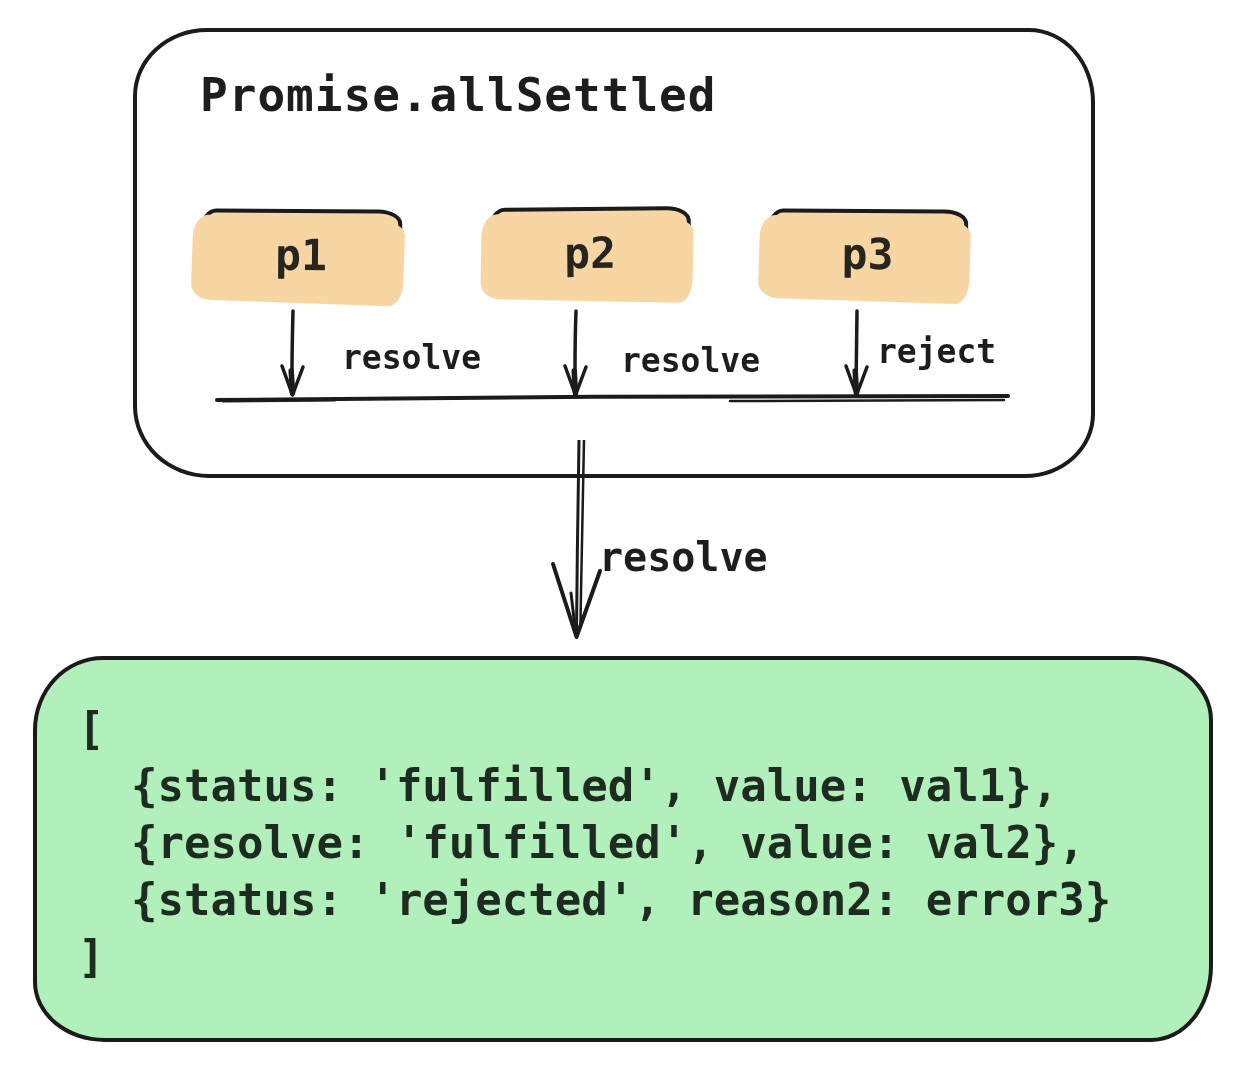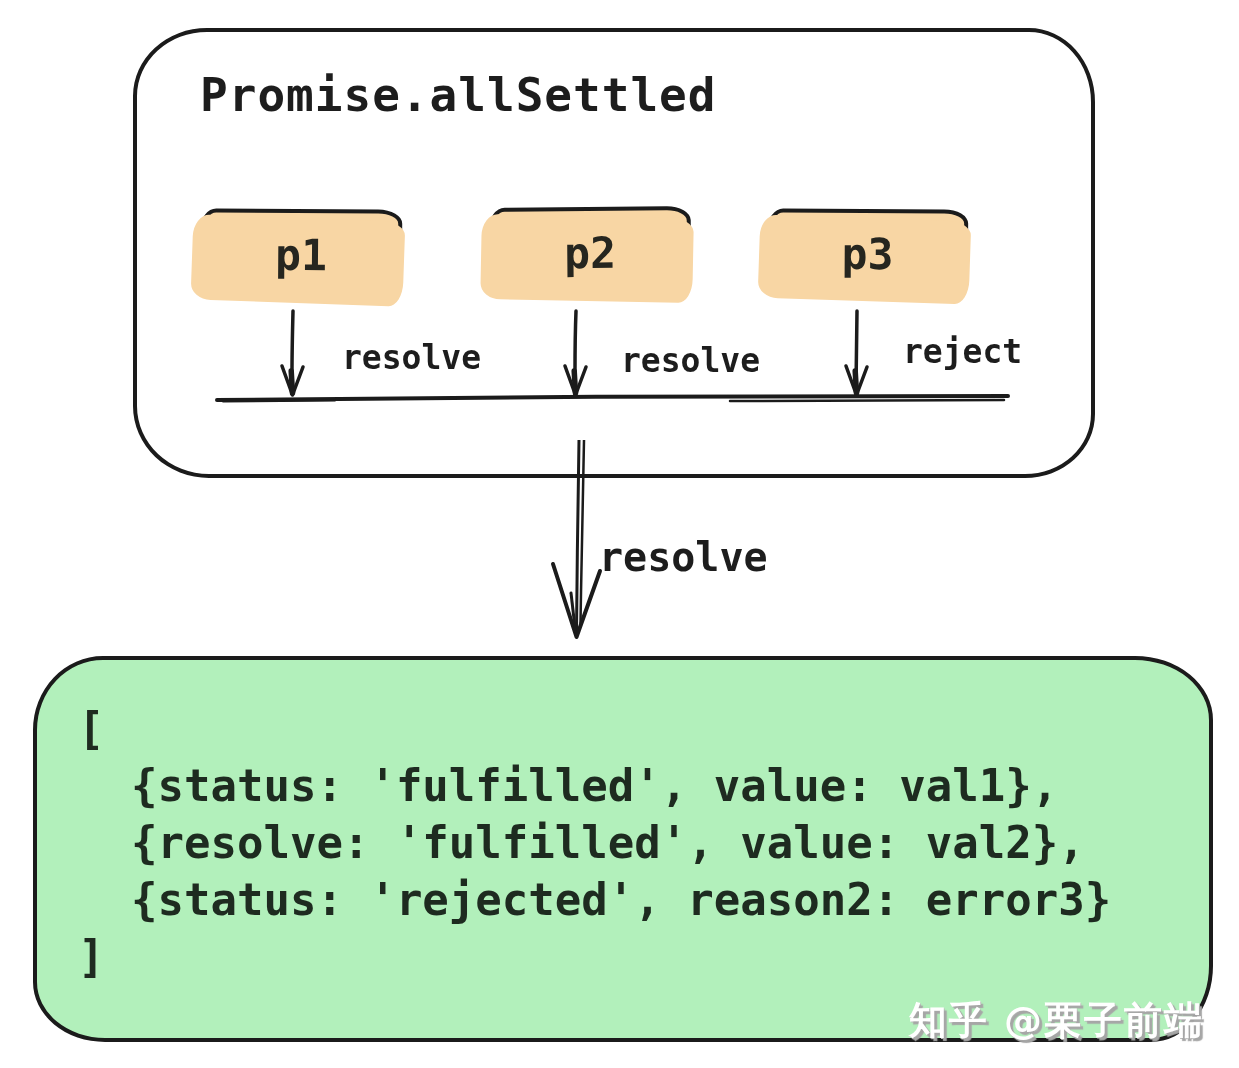--- a/index.html
+++ b/index.html
@@ -61,21 +61,21 @@
   .arrow-1 { left: 276px; }
   .arrow-2 { left: 559px; }
   .arrow-3 { left: 840px; }
   .outcome-label {
     position: absolute;
     font-size: 33px; font-weight: bold; color: #1d1d1d;
     white-space: pre;
   }
   .outcome-1 { left: 342px; top: 338px; }
   .outcome-2 { left: 621px; top: 341px; }
-  .outcome-3 { left: 903px; top: 332px; }
+  .outcome-3 { left: 877px; top: 332px; }
 
   .timeline { position: absolute; left: 215px; top: 390px; }
 
   .long-arrow { position: absolute; left: 543px; top: 440px; }
   .combined-label {
     position: absolute;
     left: 599px; top: 534px;
     font-size: 40px; font-weight: bold; color: #1d1d1d;
     white-space: pre;
   }
@@ -172,15 +172,14 @@
   <div class="result-box"></div>
 
   <div class="code-block">
     <div class="code-line">[</div>
     <div class="code-line">  {status: 'fulfilled', value: val1},</div>
     <div class="code-line">  {resolve: 'fulfilled', value: val2},</div>
     <div class="code-line">  {status: 'rejected', reason2: error3}</div>
     <div class="code-line">]</div>
   </div>
 
-  <div class="watermark">知乎 @栗子前端</div>
 
 </div>
 
 </body></html>

